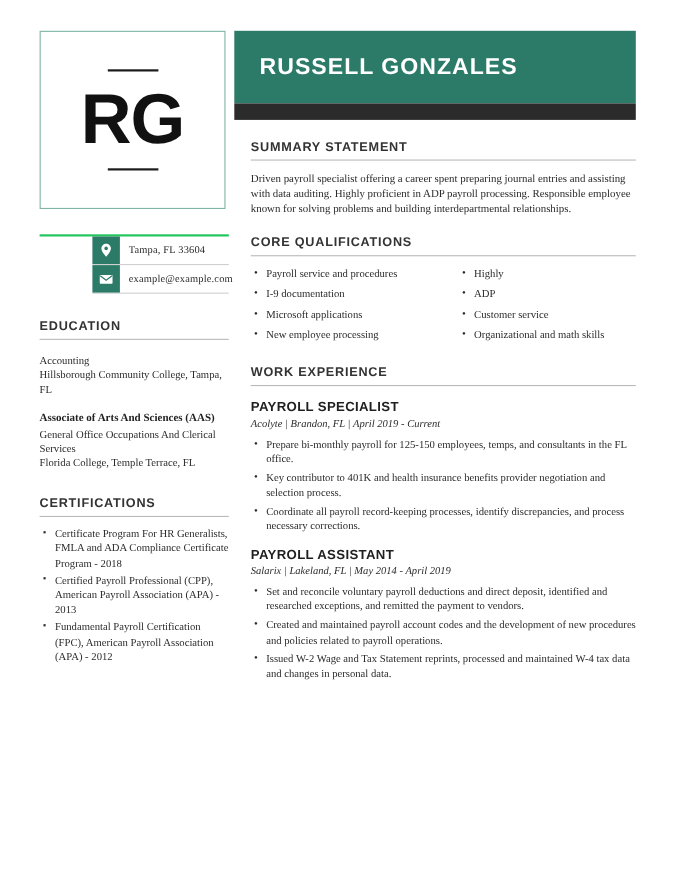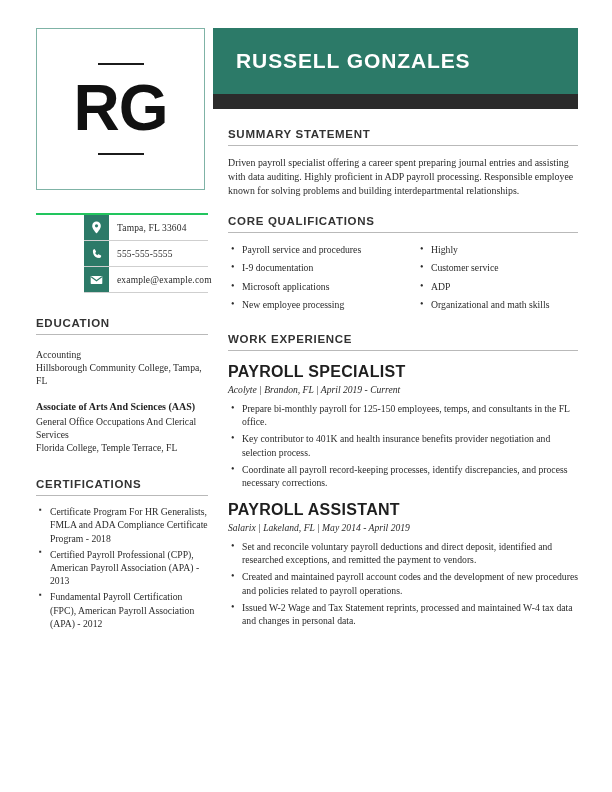--- a/index.html
+++ b/index.html
@@ -195,21 +195,21 @@
   .qual-col { width: 50%; box-sizing: border-box; }
   .qual-col:last-child { padding-left: 14px; }
   .qual-cols ul.blist { margin-top: 2px; }
   .qual-cols ul.blist li { margin-bottom: 5px; }
 
   
   .job { margin-top: 12px; }
   .job-title {
     font-family: "Liberation Sans", sans-serif;
     font-weight: bold;
-    font-size: 16px;
+    font-size: 12px;
     letter-spacing: 0.3px;
     color: #1f1f1f;
     text-transform: uppercase;
   }
   .job-meta {
     font-style: italic;
     font-size: 9.6px;
     color: #2b2b2b;
     margin-top: 3px;
   }
@@ -241,28 +241,20 @@
       <div class="contact-row">
         <div class="contact-icon">
           <svg width="11" height="13" viewBox="0 0 11 13" fill="none">
             <path d="M5.5 0.6C3.1 0.6 1.2 2.5 1.2 4.9c0 3.1 4.3 7.4 4.3 7.4s4.3-4.3 4.3-7.4C9.8 2.5 7.9 0.6 5.5 0.6z" fill="#ffffff"></path>
             <circle cx="5.5" cy="4.8" r="1.6" fill="#2c7a68"></circle>
           </svg>
         </div>
         <div class="contact-value">Tampa, FL 33604</div>
       </div>
 
-      <div class="contact-row">
-        <div class="contact-icon">
-          <svg width="12" height="12" viewBox="0 0 12 12" fill="none">
-            <path d="M3.2 1.1c.4 0 .7.2.9.6l.8 1.6c.2.4.1.8-.2 1.1l-.6.5c.5 1 1.3 1.8 2.3 2.3l.5-.6c.3-.3.7-.4 1.1-.2l1.6.8c.4.2.6.5.6.9 0 1.1-.9 2-2 2C4.6 10.1 1.9 7.4 1.9 3.1c0-1.1.9-2 1.9-2z" fill="#ffffff"></path>
-          </svg>
-        </div>
-        <div class="contact-value">555-555-5555</div>
-      </div>
 
       <div class="contact-row">
         <div class="contact-icon">
           <svg width="13" height="10" viewBox="0 0 13 10" fill="none">
             <rect x="0.7" y="1.1" width="11.6" height="7.8" rx="0.6" fill="#ffffff"></rect>
             <path d="M1.1 1.7l5.4 4 5.4-4" stroke="#2c7a68" stroke-width="1.1" fill="none"></path>
           </svg>
         </div>
         <div class="contact-value">example@example.com</div>
       </div>
@@ -307,22 +299,22 @@
           <ul class="blist round">
             <li>Payroll service and procedures</li>
             <li>I-9 documentation</li>
             <li>Microsoft applications</li>
             <li>New employee processing</li>
           </ul>
         </div>
         <div class="qual-col">
           <ul class="blist round">
             <li>Highly</li>
+            <li>ADP</li>
             <li>Customer service</li>
-            <li>ADP</li>
             <li>Organizational and math skills</li>
           </ul>
         </div>
       </div>
     </div>
 
     <div class="sec-block">
       <div class="sec-head">WORK EXPERIENCE</div>
 
       <div class="job">

